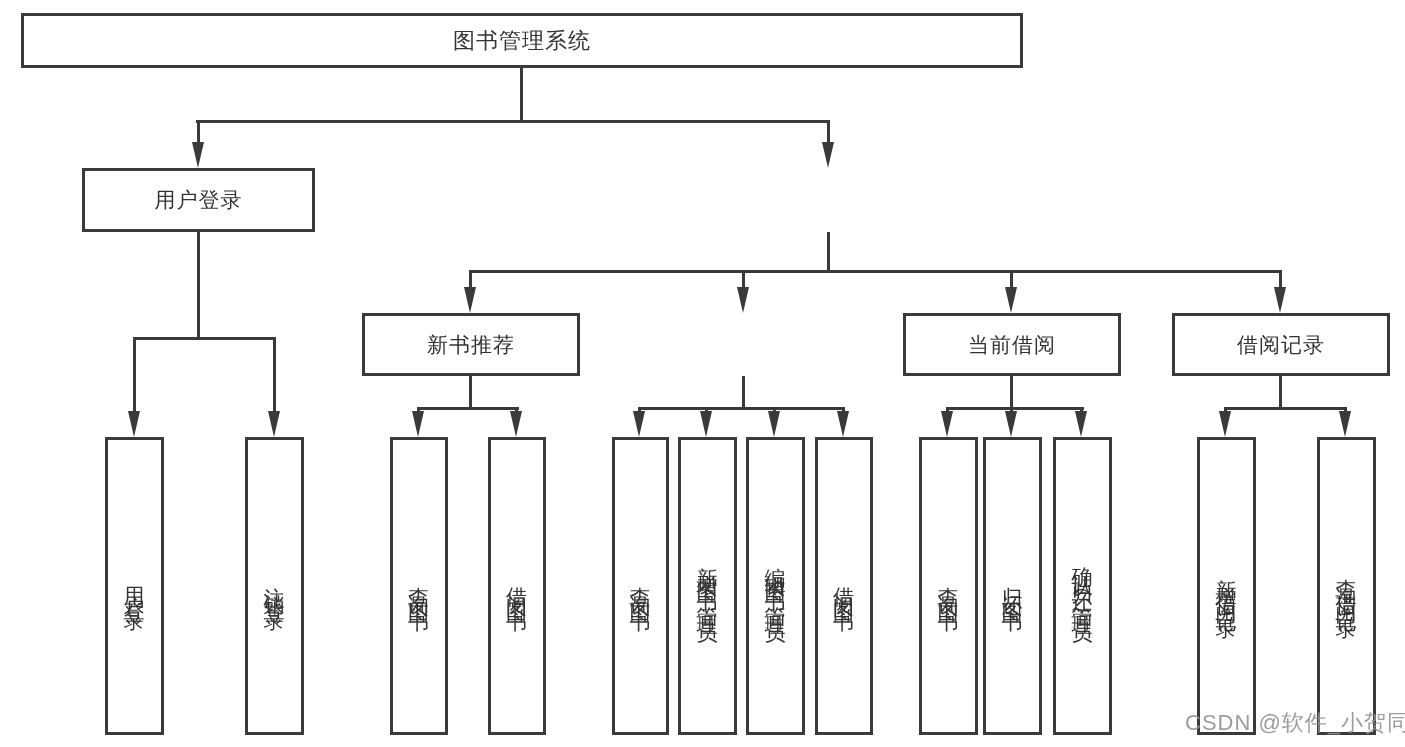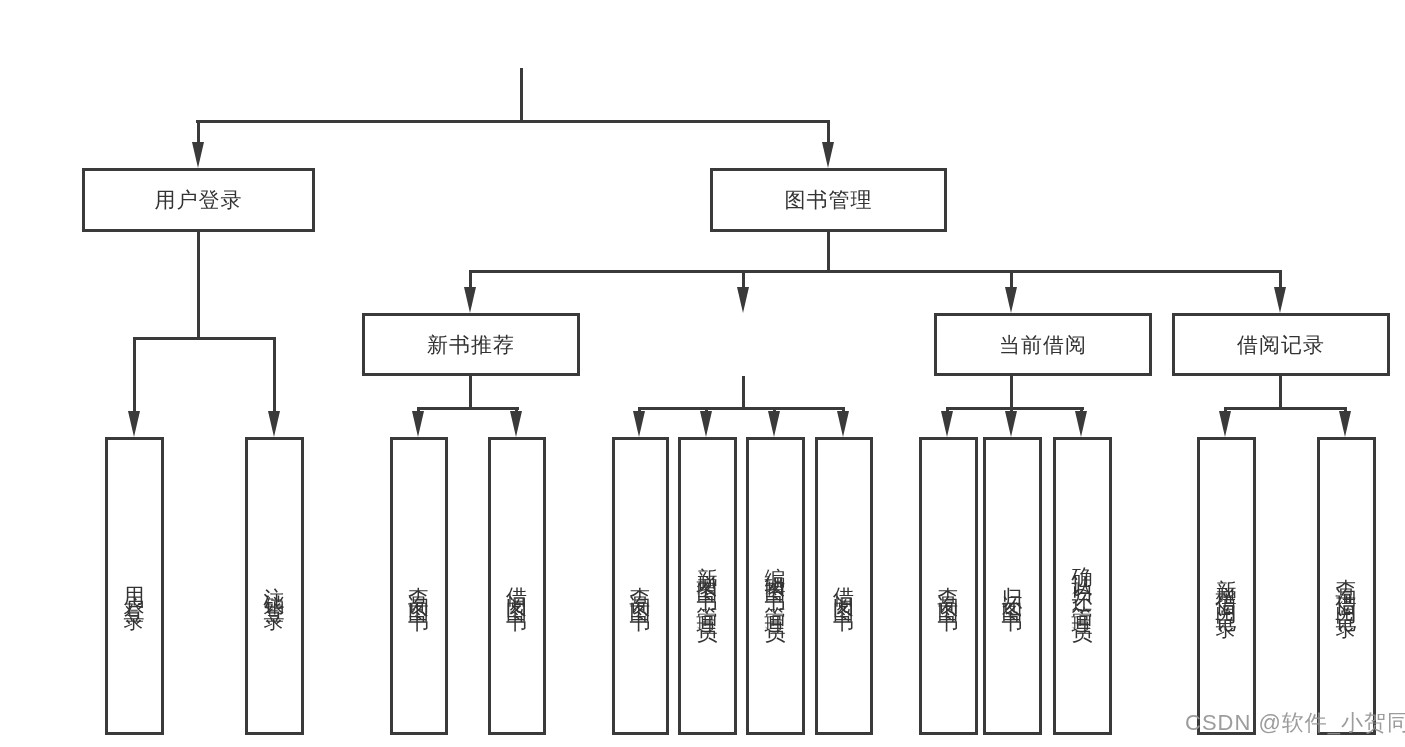--- a/index.html
+++ b/index.html
@@ -28,29 +28,29 @@
     position:absolute; top:708px; left:1185px;
     font-size:22px; color:rgba(148,148,148,0.92); letter-spacing:1px;
     white-space:nowrap;
   }
 </style>
 </head>
 <body>
 
 <div class="canvas">
 
+  <div class="box" style="left:21px; top:13px; width:1002px; height:55px; font-size:22px;">图书管理系统</div>
 
   <div class="box" style="left:82px; top:168px; width:233px; height:64px;">用户登录</div>
 
-  <div class="box" style="left:710px; top:168px; width:237px; height:64px;">图书管理</div>
 
   <div class="box" style="left:362px; top:313px; width:218px; height:63px;">新书推荐</div>
 
 
-  <div class="box" style="left:903px; top:313px; width:218px; height:63px;margin-left:31px;">当前借阅</div>
+  <div class="box" style="left:903px; top:313px; width:218px; height:63px;">当前借阅</div>
 
   <div class="box" style="left:1172px; top:313px; width:218px; height:63px;">借阅记录</div>
 
   <div class="box vbox" style="left:105px; top:437px; width:59px; height:298px;">用户登录</div>
 
   <div class="box vbox" style="left:245px; top:437px; width:59px; height:298px;">注销登录</div>
 
   <div class="box vbox" style="left:390px; top:437px; width:58px; height:298px;">查询图书</div>
 
   <div class="box vbox" style="left:488px; top:437px; width:58px; height:298px;">借阅图书</div>

